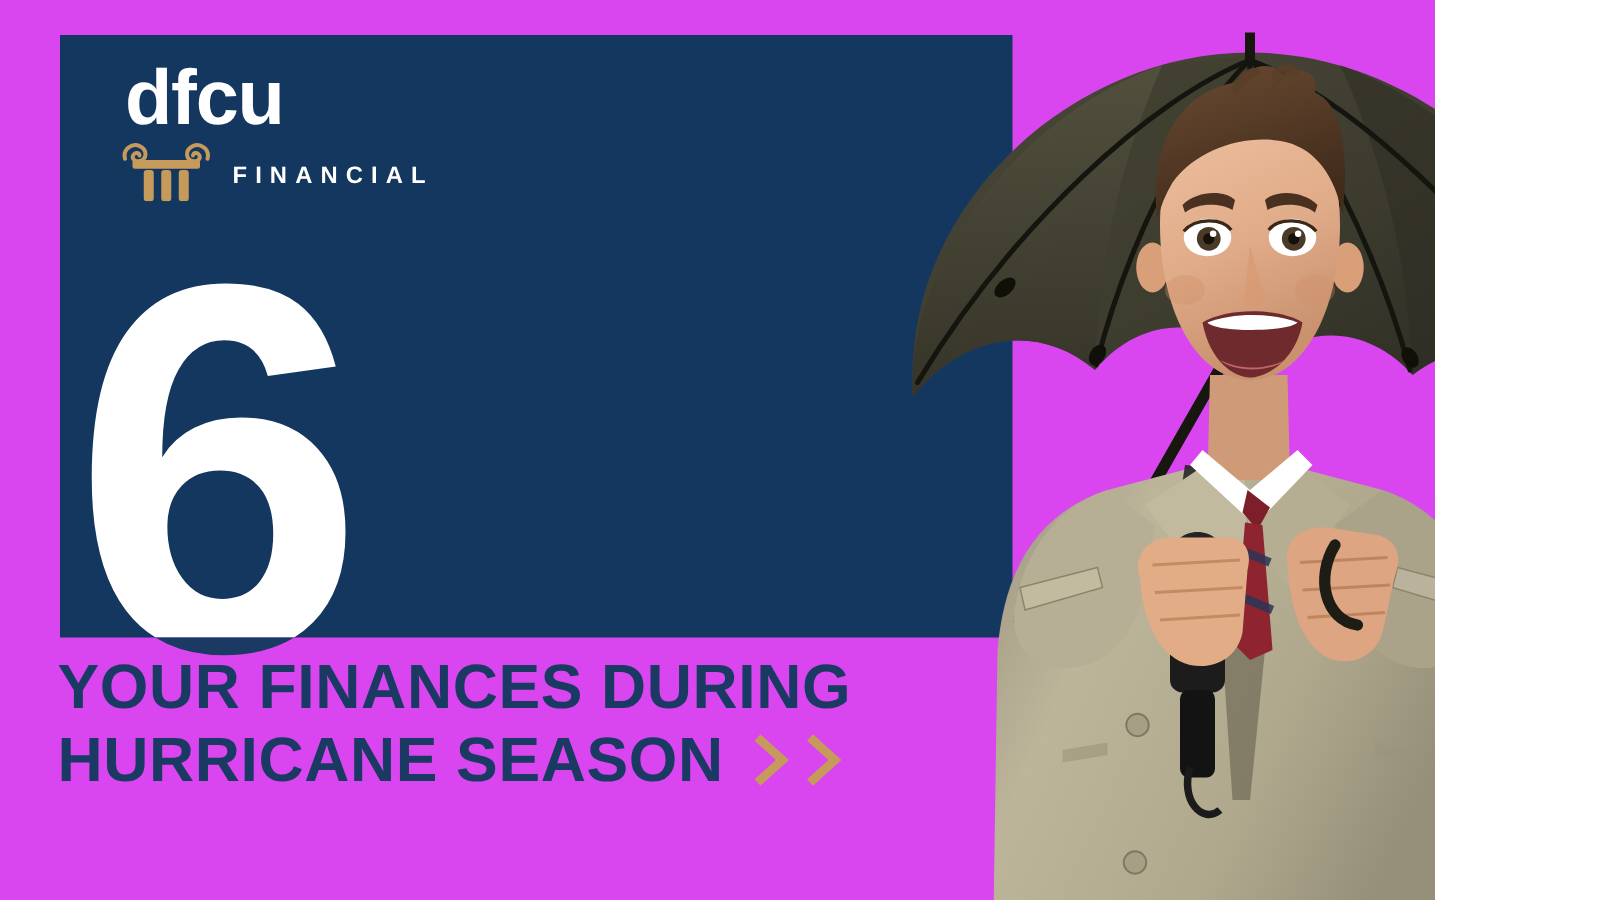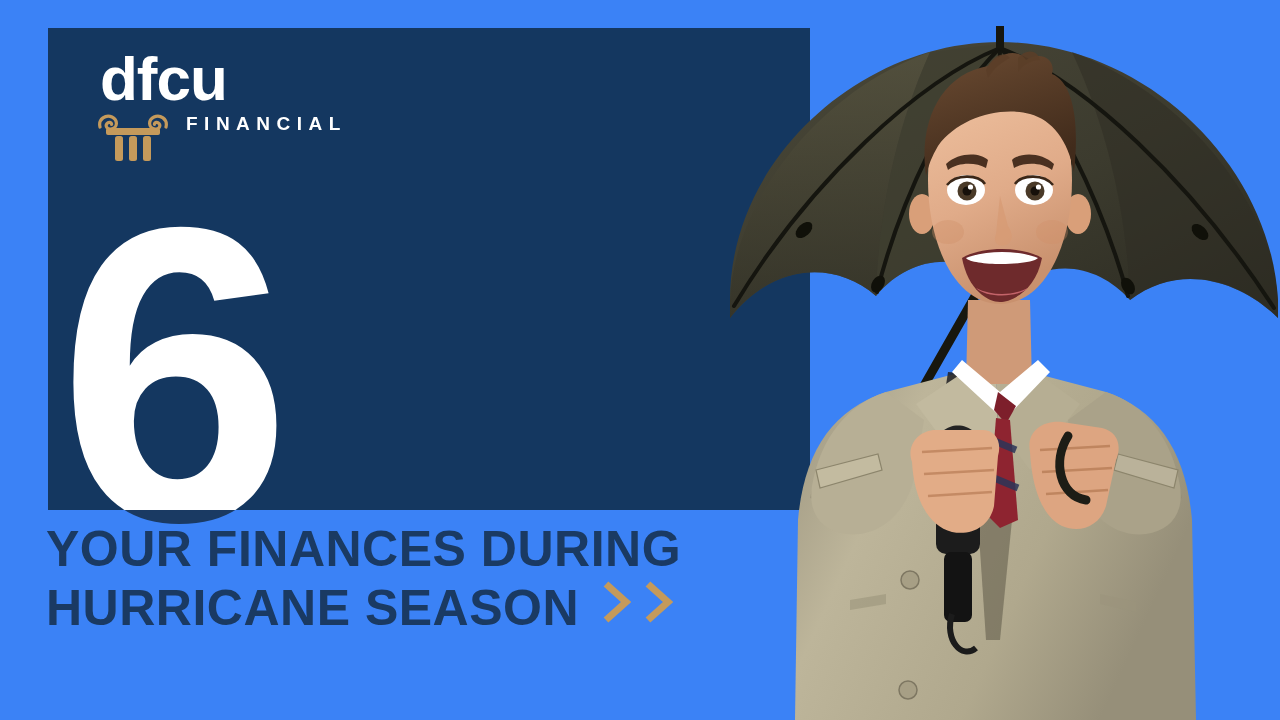--- a/index.html
+++ b/index.html
@@ -6,23 +6,23 @@
     margin: 0;
     padding: 0;
     background: #ffffff;
   }
   body {
     font-family: "Liberation Sans", sans-serif;
   }
 
   .banner {
     position: relative;
-    width: 1280px;
+    width: 1148px;
     height: 720px;
-    background: #3b82f6;
+    background: #d946ef;
     overflow: hidden;
   }
 
   
   .navy-panel {
     position: absolute;
     left: 48px;
     top: 28px;
     width: 762px;
     height: 482px;
@@ -42,20 +42,21 @@
     color: #ffffff;
     font-size: 62px;
     font-weight: bold;
     letter-spacing: -1px;
     line-height: 0.95;
     display: block;
     padding-left: 4px;
   }
   .logo-lower {
     display: flex;
+    align-items: flex-end;
     margin-top: 4px;
   }
   .logo-column {
     width: 74px;
     height: 48px;
     flex: 0 0 auto;
   }
   .logo-sub {
     color: #ffffff;
     font-size: 19px;
@@ -113,21 +114,21 @@
     color: #1a3a63;
     font-size: 50px;
     font-weight: bold;
     letter-spacing: 0.5px;
     line-height: 1.17;
     white-space: nowrap;
     display: block;
   }
   .line3 {
     display: flex;
-    align-items: flex-start;
+    align-items: center;
   }
   .chevrons {
     display: inline-flex;
     align-items: center;
     margin-left: 22px;
     gap: 12px;
   }
   .chevron {
     width: 30px;
     height: 46px;

